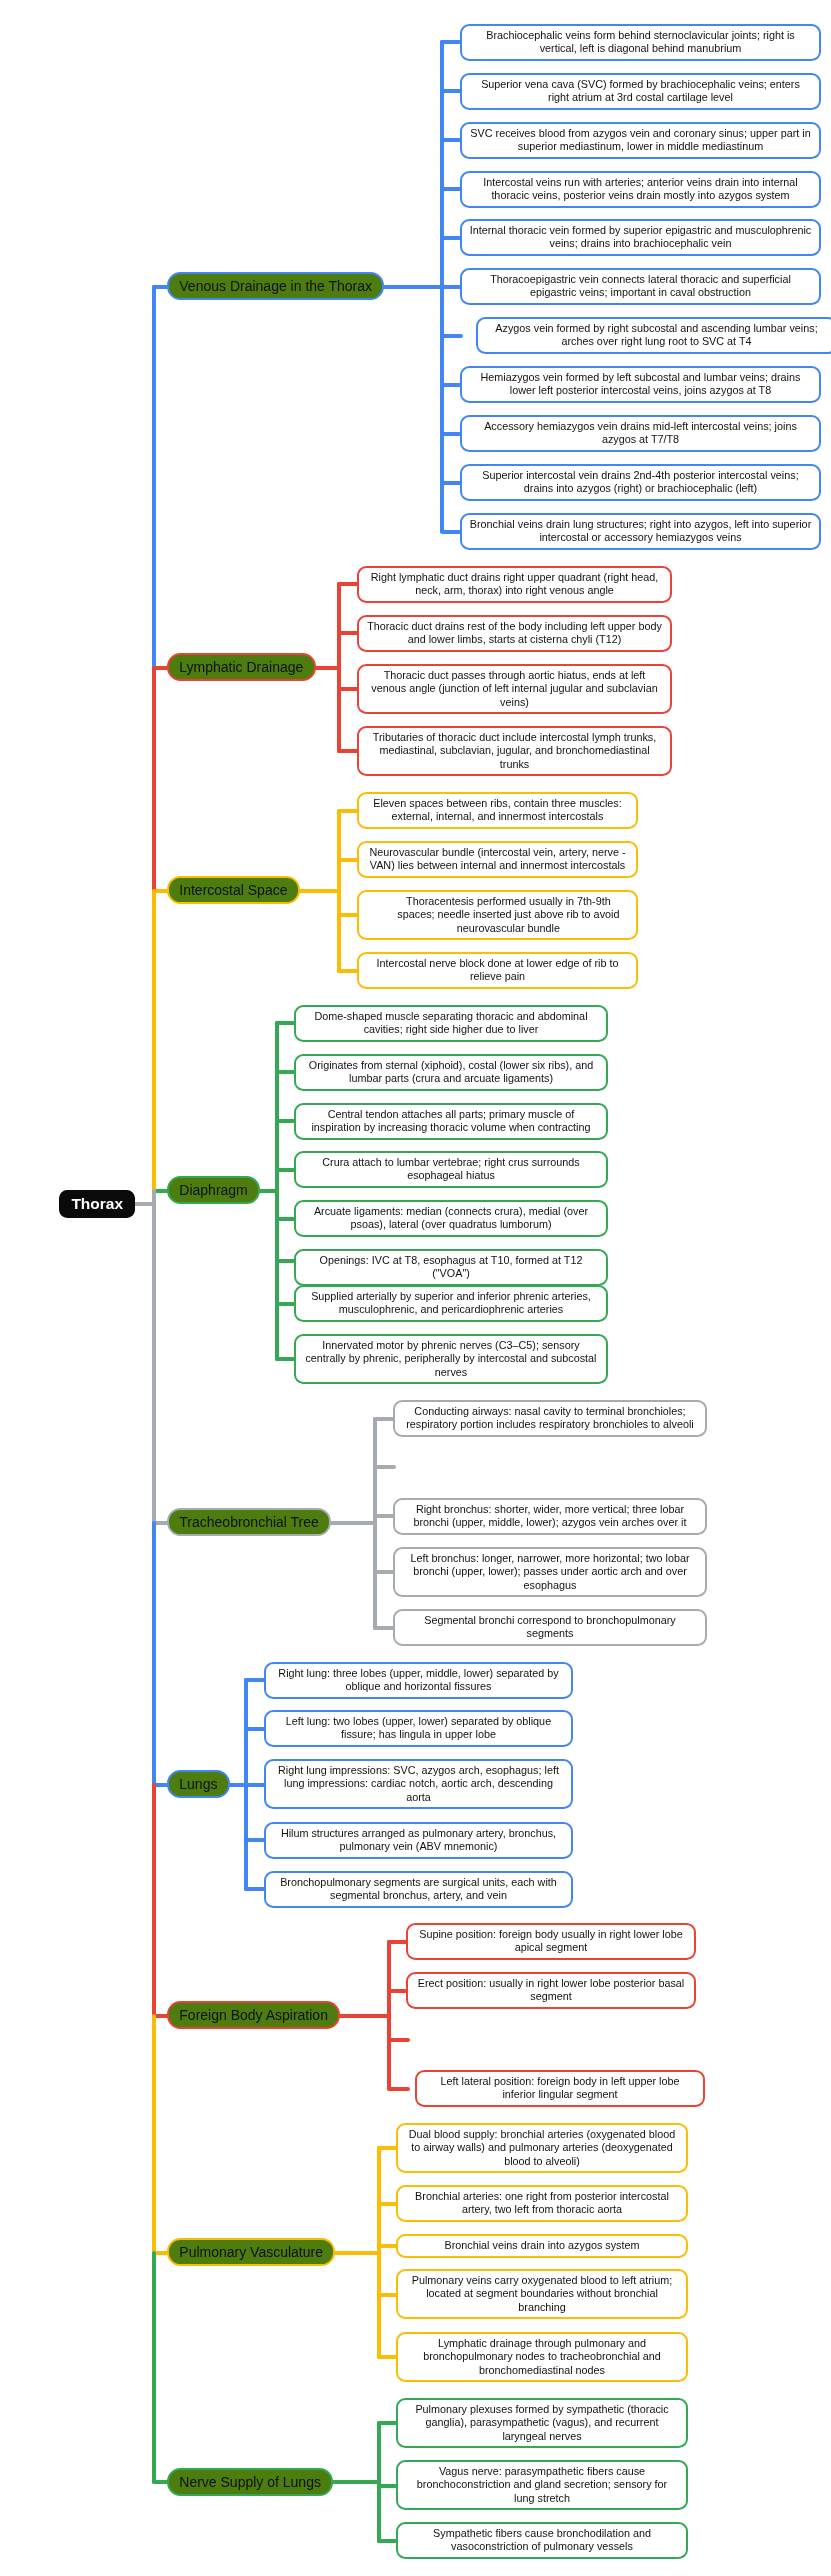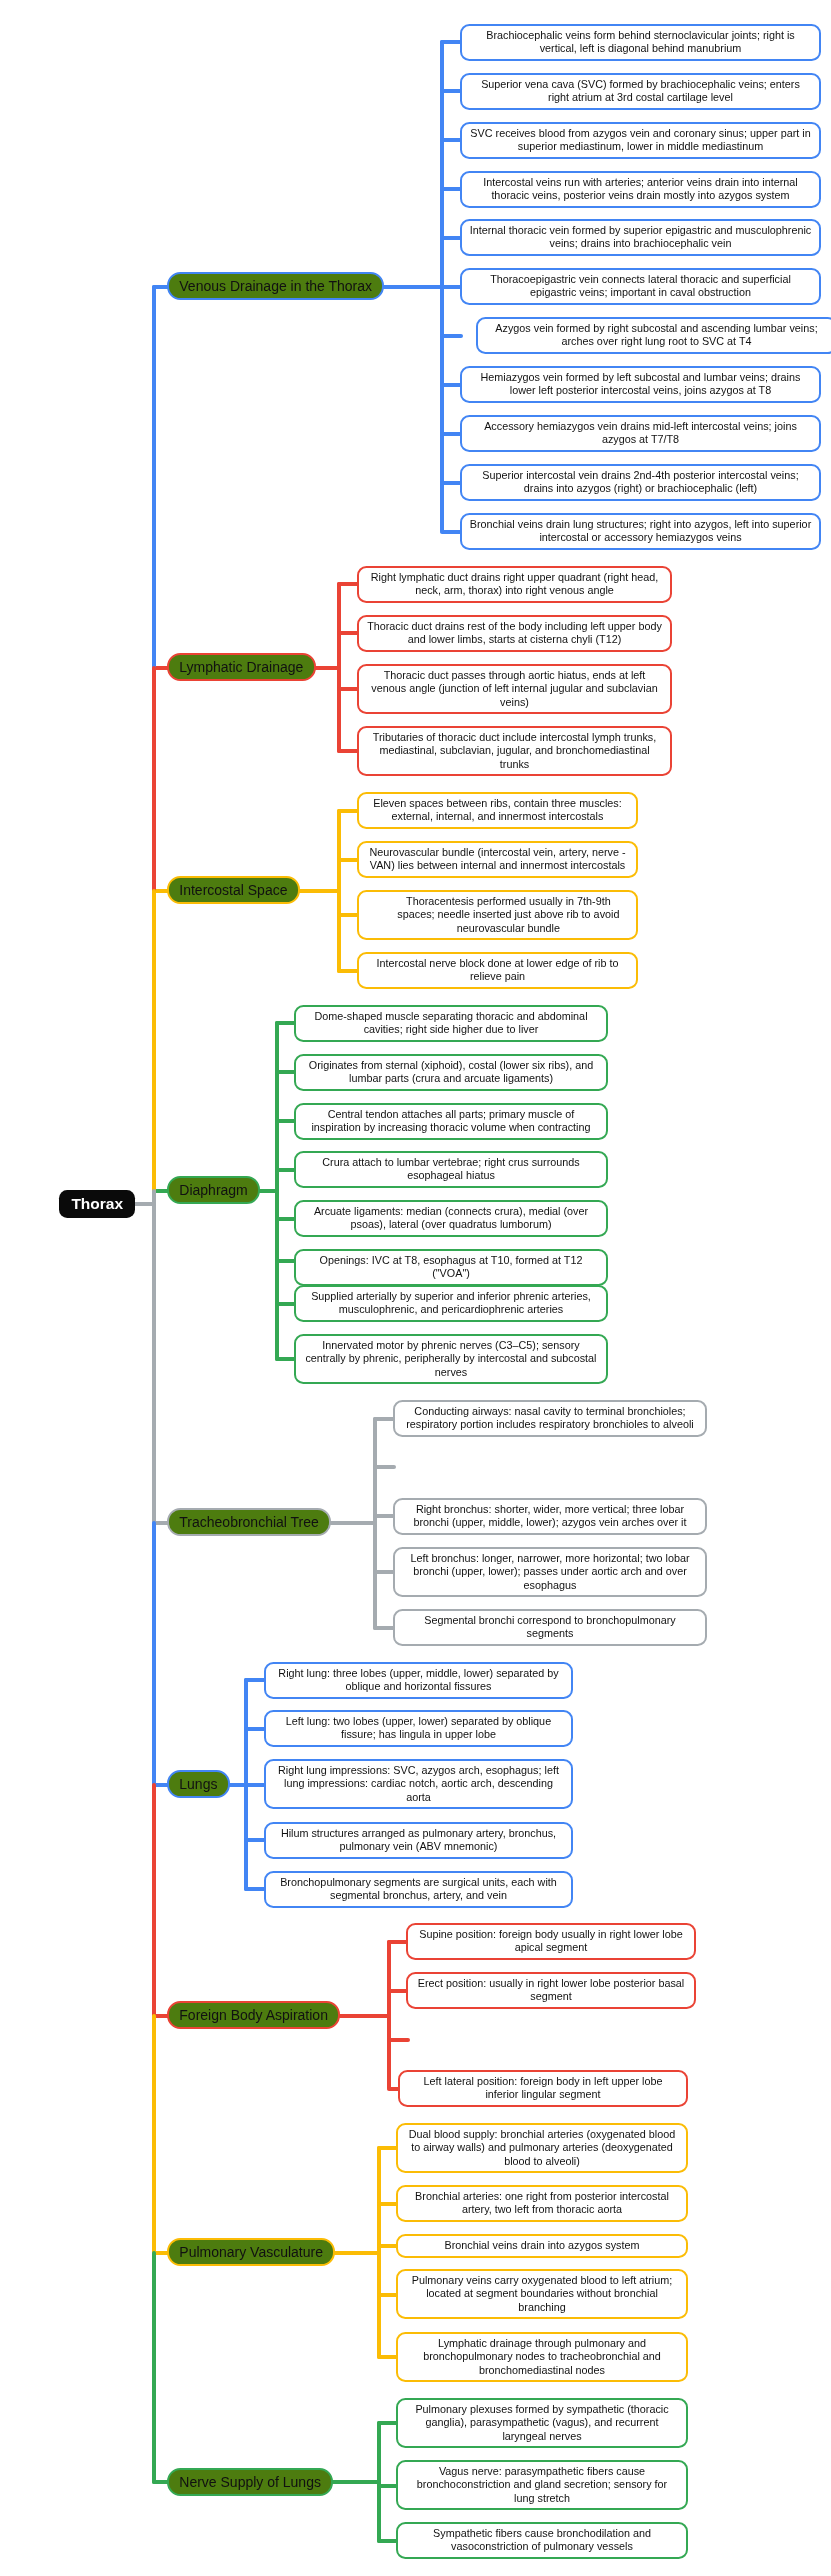--- a/index.html
+++ b/index.html
@@ -152,21 +152,21 @@
     <div class="conn" style="left: 152px; top: 1783px; width: 18.5px; height: 3.6px; background: rgb(66, 133, 244);"></div>
     <div class="conn" style="left: 228px; top: 1783px; width: 19.6px; height: 3.6px; background: rgb(66, 133, 244);"></div>
     <div class="conn" style="left: 244px; top: 1678px; width: 3.6px; height: 213px; background: rgb(66, 133, 244);"></div>
     <div class="conn" style="left: 244px; top: 1678px; width: 23px; height: 3.6px; background: rgb(66, 133, 244);"></div>
     <div class="conn" style="left: 244px; top: 1727px; width: 23px; height: 3.6px; background: rgb(66, 133, 244);"></div>
     <div class="conn" style="left: 244px; top: 1783px; width: 23px; height: 3.6px; background: rgb(66, 133, 244);"></div>
     <div class="conn" style="left: 244px; top: 1838px; width: 23px; height: 3.6px; background: rgb(66, 133, 244);"></div>
     <div class="conn" style="left: 244px; top: 1887px; width: 23px; height: 3.6px; background: rgb(66, 133, 244);"></div>
     <div class="leaf" style="left: 406px; width: 290px; border-color: rgb(234, 67, 53); top: 1923px;">Supine position: foreign body usually in right lower lobe apical segment</div>
     <div class="leaf" style="left: 406px; width: 290px; border-color: rgb(234, 67, 53); top: 1972px;">Erect position: usually in right lower lobe posterior basal segment</div>
-    <div class="leaf" style="left: 398px; width: 290px; border-color: rgb(234, 67, 53); top: 2070px; text-align: center;">Left lateral position: foreign body in left upper lobe inferior lingular segment</div>
+    <div class="leaf" style="left: 415px; width: 290px; border-color: rgb(234, 67, 53); top: 2070px; text-align: center;">Left lateral position: foreign body in left upper lobe inferior lingular segment</div>
     <div class="branch-label" style="left: 167px; border-color: rgb(234, 67, 53); top: 2001px;">Foreign Body Aspiration</div>
     <div class="conn" style="left: 152px; top: 2014px; width: 18.5px; height: 3.6px; background: rgb(234, 67, 53);"></div>
     <div class="conn" style="left: 338px; top: 2014px; width: 53px; height: 3.6px; background: rgb(234, 67, 53);"></div>
     <div class="conn" style="left: 387px; top: 1940px; width: 3.6px; height: 150px; background: rgb(234, 67, 53);"></div>
     <div class="conn" style="left: 387px; top: 1940px; width: 23px; height: 3.6px; background: rgb(234, 67, 53);"></div>
     <div class="conn" style="left: 387px; top: 1989px; width: 23px; height: 3.6px; background: rgb(234, 67, 53);"></div>
     <div class="conn" style="left: 387px; top: 2038px; width: 23px; height: 3.6px; background: rgb(234, 67, 53);"></div>
     <div class="conn" style="left: 387px; top: 2087px; width: 23px; height: 3.6px; background: rgb(234, 67, 53);"></div>
     <div class="leaf" style="left: 396px; width: 292px; border-color: rgb(251, 188, 5); top: 2123px;">Dual blood supply: bronchial arteries (oxygenated blood to airway walls) and pulmonary arteries (deoxygenated blood to alveoli)</div>
     <div class="leaf" style="left: 396px; width: 292px; border-color: rgb(251, 188, 5); top: 2185px;">Bronchial arteries: one right from posterior intercostal artery, two left from thoracic aorta</div>

